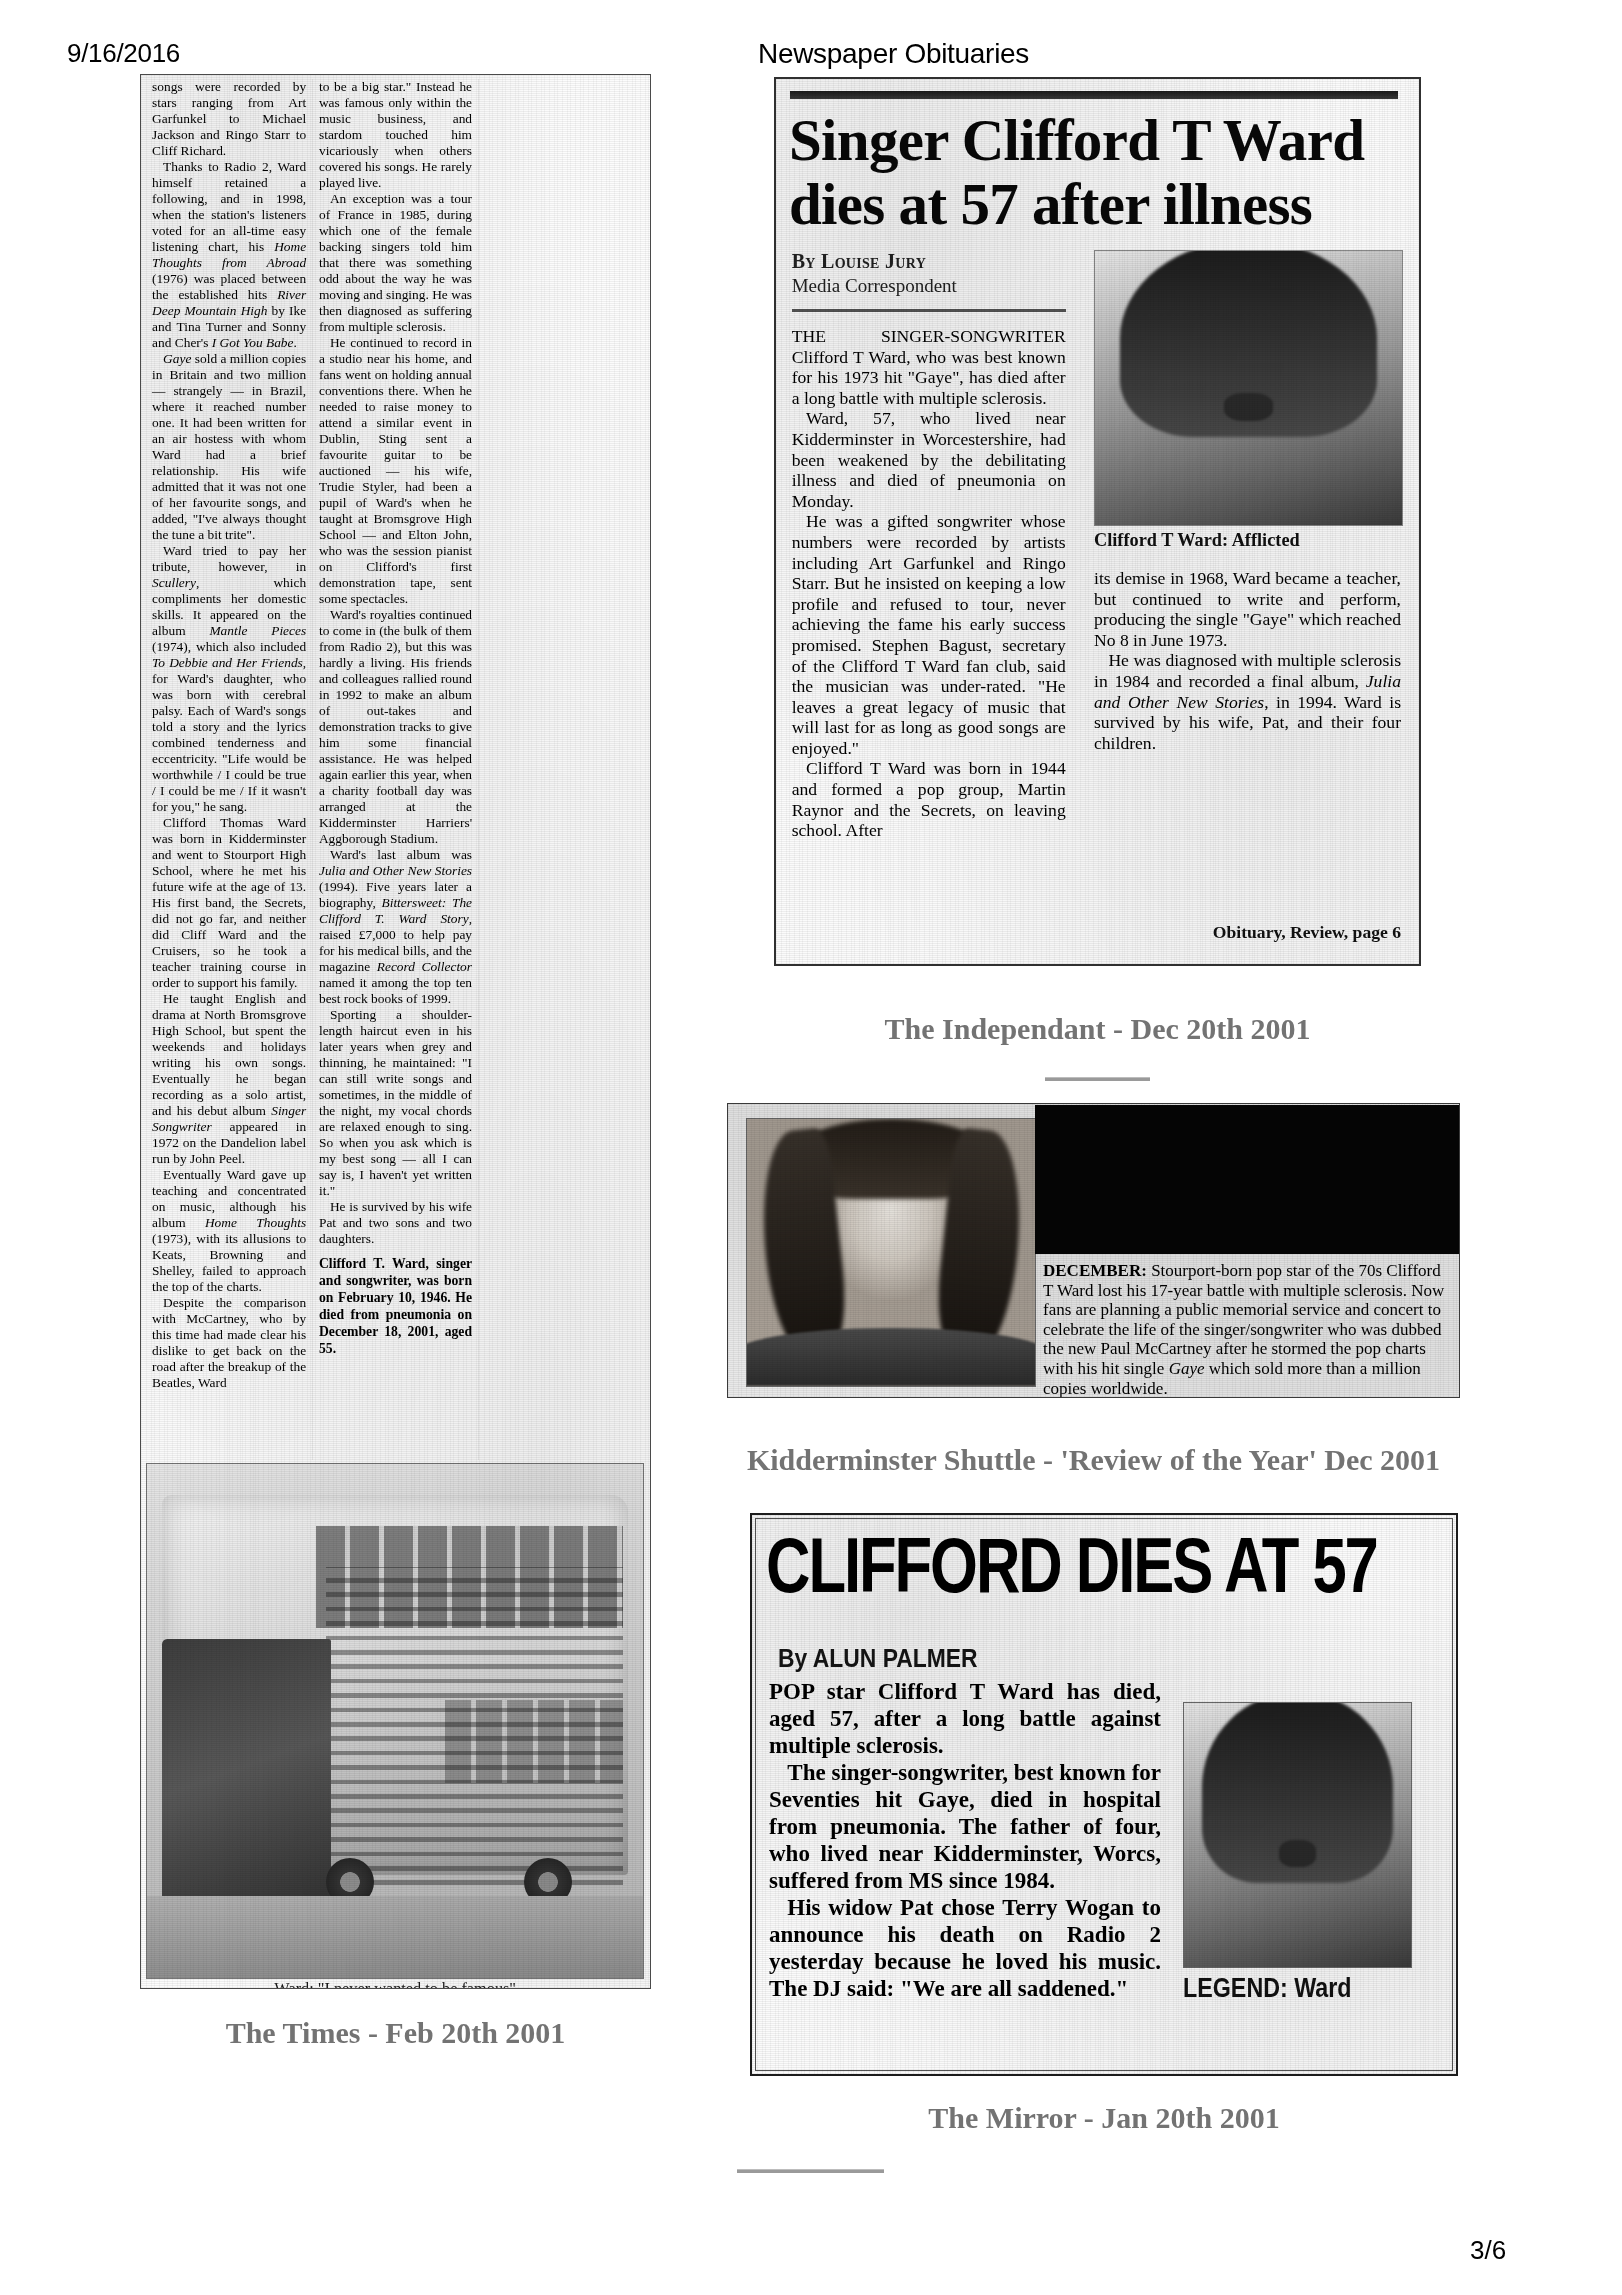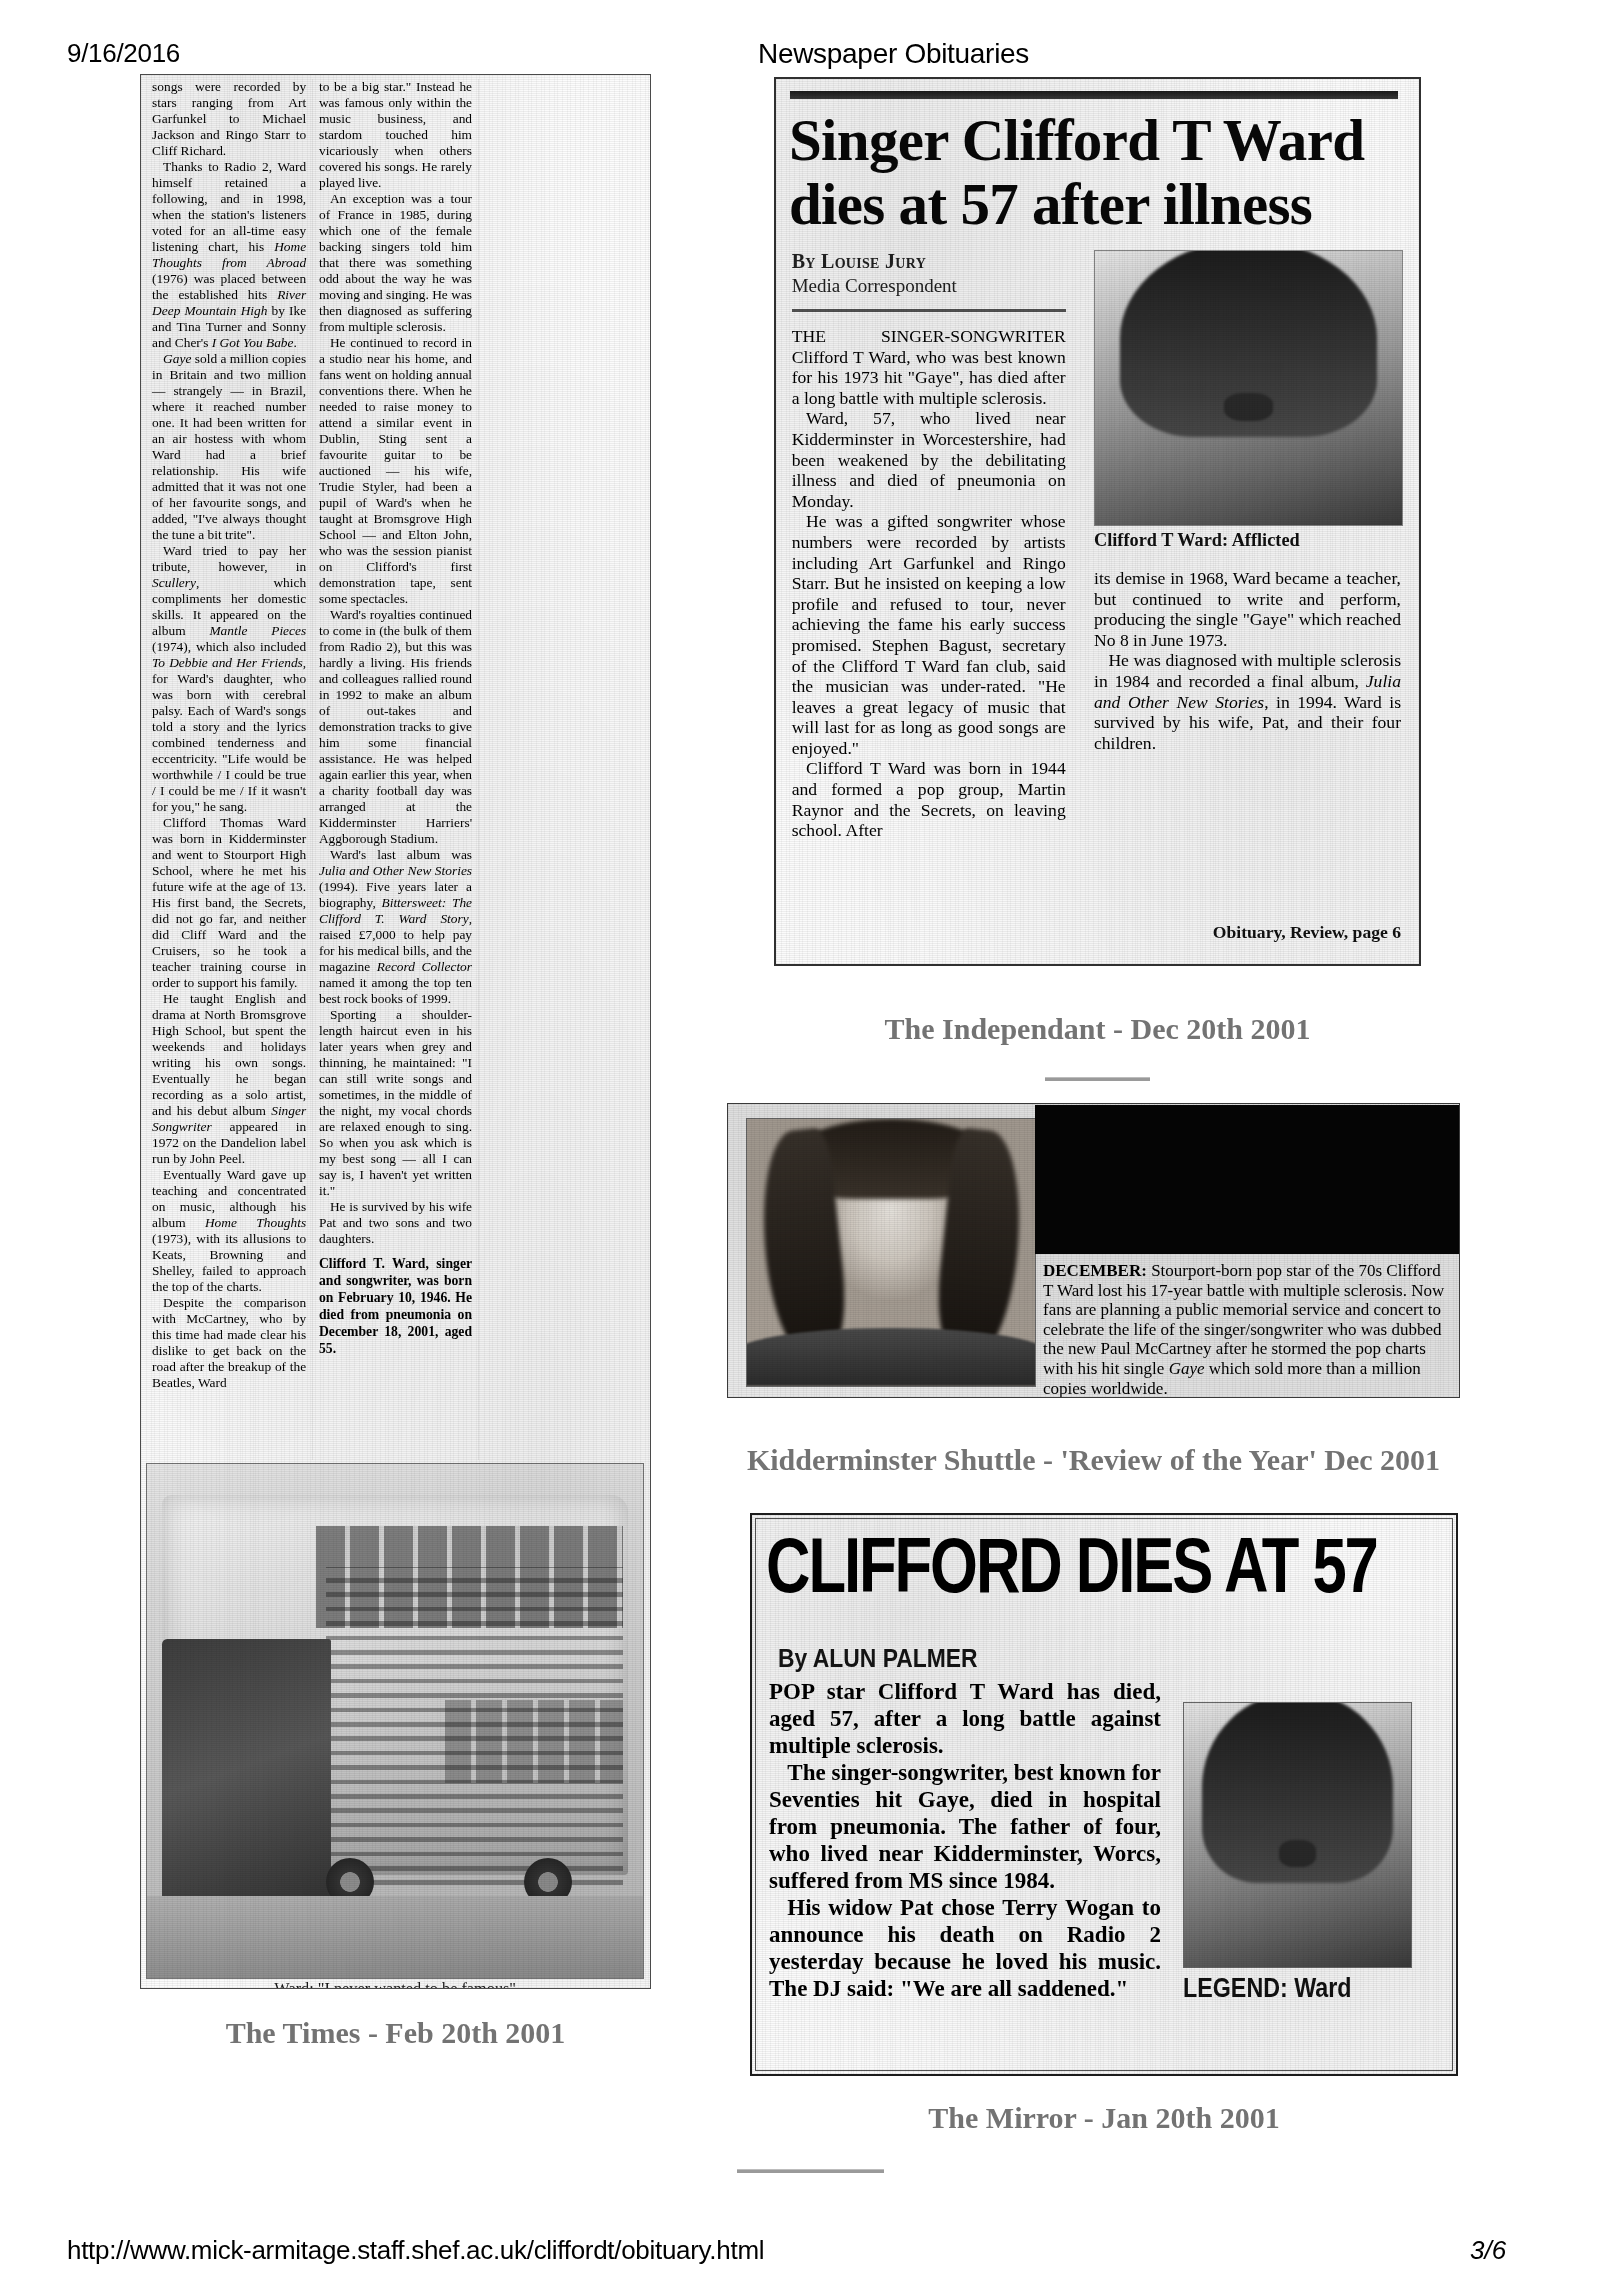--- a/index.html
+++ b/index.html
@@ -14,21 +14,21 @@
   
   .print-header {
     position:absolute; top:34px; left:0; width:1622px; height:39px;
     display:flex; align-items:center;text-align:right;
   }
   .ph-date { position:absolute; left:67px; font-size:26px; letter-spacing:-0.3px; }
   .ph-title { position:absolute; left:758px; font-size:28px; letter-spacing:-0.3px; }
 
   .print-footer { position:absolute; top:2235px; left:0; width:1622px; height:39px; }
   .pf-url { position:absolute; left:67px; font-size:26px; letter-spacing:-0.3px; }
-  .pf-page { position:absolute; left:1470px; font-size:26px;font-style:italic; }
+  .pf-page { position:absolute; left:1470px; font-size:26px; }
 
   
   .clip {
     position:absolute;
     background:#fdfdfd;
     box-sizing:border-box;
     overflow:hidden;
   }
   
   .grain::after {
@@ -446,16 +446,15 @@
     </div>
   </div>
   <div id="mirror-photo-caption">LEGEND: Ward</div>
 </div>
 
 <div class="caption-label" style="left:750px; top:2101px; width:708px;">The Mirror - Jan 20th 2001</div>
 
 <div class="hr-sep" style="left:737px; top:2169px; width:147px;"></div>
 
 <div class="print-footer">
-  <span class="pf-url">http://www.mick-armitage.staff.shef.ac.uk/cliffordt/obituary.html</span>
   <span class="pf-page">3/6</span>
 </div>
 
 
 </body></html>

